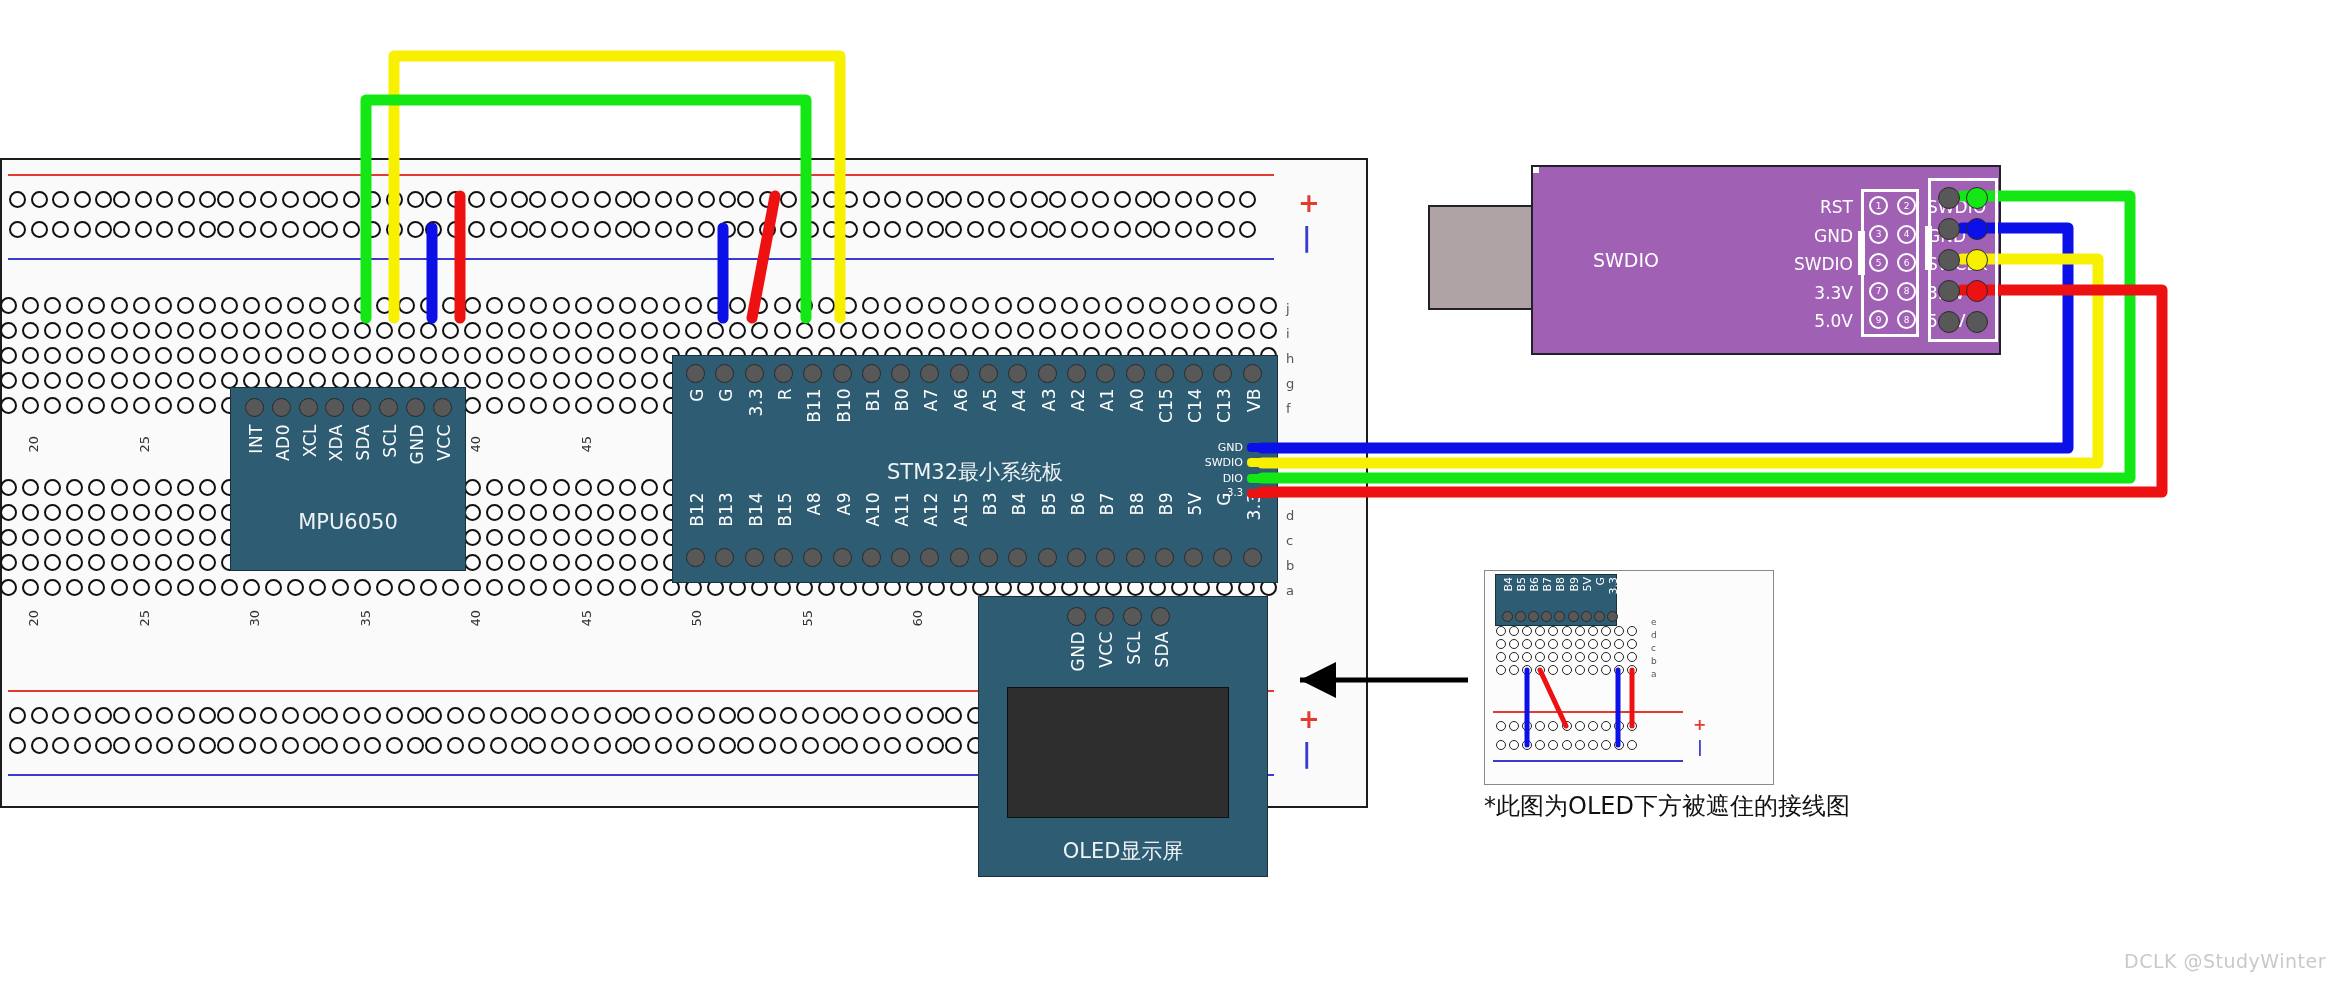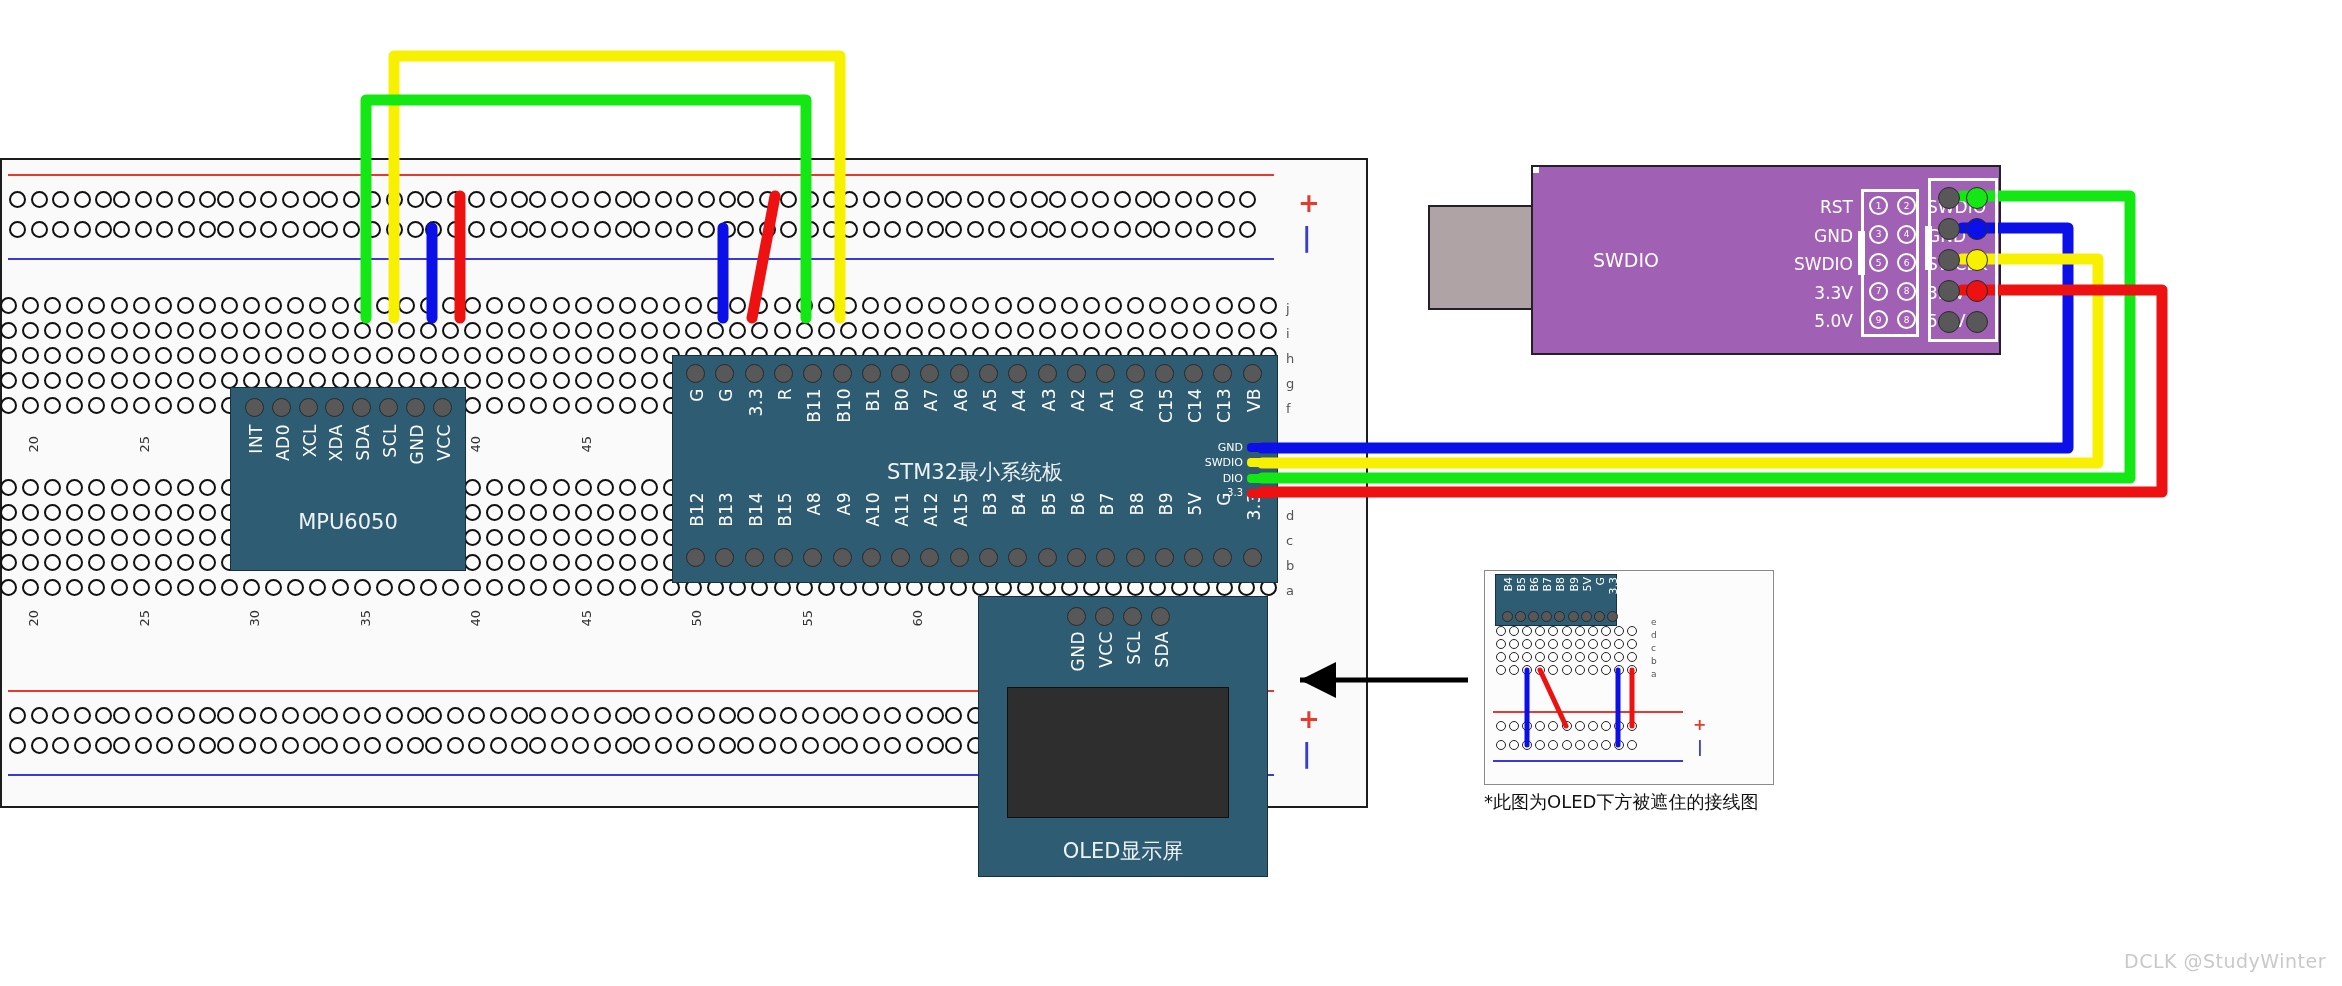--- a/index.html
+++ b/index.html
@@ -61,21 +61,21 @@
       background:#fcfcfc;border:1.5px solid #8a8a8a;box-sizing:border-box;}
   #inset .ihole{position:absolute;width:10px;height:10px;border:1.7px solid #222;
       border-radius:50%;box-sizing:border-box;background:#fff;}
   #inset .ipin{position:absolute;width:11px;height:11px;border-radius:50%;
       background:#585858;border:1px solid #2a2a2a;box-sizing:border-box;}
   #inset .ilab{position:absolute;color:#fff;font-size:11px;white-space:nowrap;
       writing-mode:vertical-rl;text-orientation:mixed;transform:rotate(180deg);}
   #inset .irail{position:absolute;height:1.5px;}
   #inset .irowlab{position:absolute;font-size:9px;color:#555;}
   #inset .isym{position:absolute;font-size:16px;font-weight:600;line-height:1;}
-  #insetcap{position:absolute;left:1484px;top:790px;font-size:18px;color:#111;
+  #insetcap{position:absolute;left:1484px;top:790px;font-size:24px;color:#111;
       white-space:nowrap;}
 
   #watermark{position:absolute;right:16px;bottom:14px;color:#c9c9c9;
       font-size:19px;letter-spacing:.5px;}
   #oledscreen{position:absolute;background:#2e2e2e;border:1.5px solid #0e0e0e;
       box-sizing:border-box;}
 </style>
 </head>
 <body>
 

